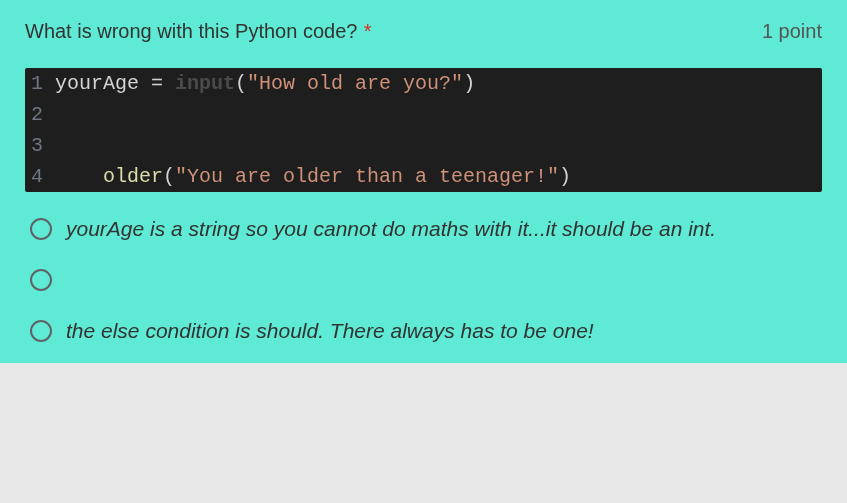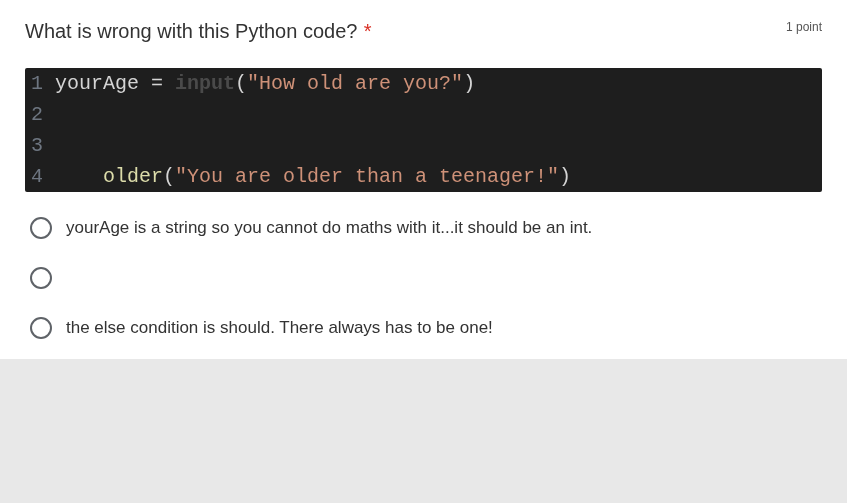--- a/index.html
+++ b/index.html
@@ -9,39 +9,39 @@
     }
     body {
       font-family: Arial, Helvetica, sans-serif;
       background: #e8e8e8;
       width: 847px;
       height: 503px;
       overflow: hidden;
     }
     .container {
       padding: 20px 25px;
-      background: #ffffff;
+      background: #5eead4;
     }
     .question-header {
       display: flex;
       justify-content: space-between;
       align-items: flex-start;
       margin-bottom: 25px;
     }
     .question-text {
       font-size: 20px;
       color: #333;
       font-weight: 400;
     }
     .required {
       color: #d93025;
       margin-left: 2px;
     }
     .points {
-      font-size: 12px;
+      font-size: 20px;
       color: #555;
       white-space: nowrap;
       margin-left: 20px;
     }
     .code-block {
       background: #1e1e1e;
       border-radius: 2px;
       margin-bottom: 25px;
       font-family: 'Courier New', Consolas, monospace;
       font-size: 20px;
@@ -82,22 +82,23 @@
       cursor: pointer;
     }
     .radio {
       width: 22px;
       height: 22px;
       border: 2px solid #5f6368;
       border-radius: 50%;
       flex-shrink: 0;
     }
     .option-text {
-      font-size: 17px;
+      font-size: 21px;
       color: #333;
+      font-style: italic;
     }
   </style>
 </head>
 <body>
 
 <div class="container">
   <div class="question-header">
     <div>
       <span class="question-text">What is wrong with this Python code?</span>
       <span class="question-text required">*</span>

